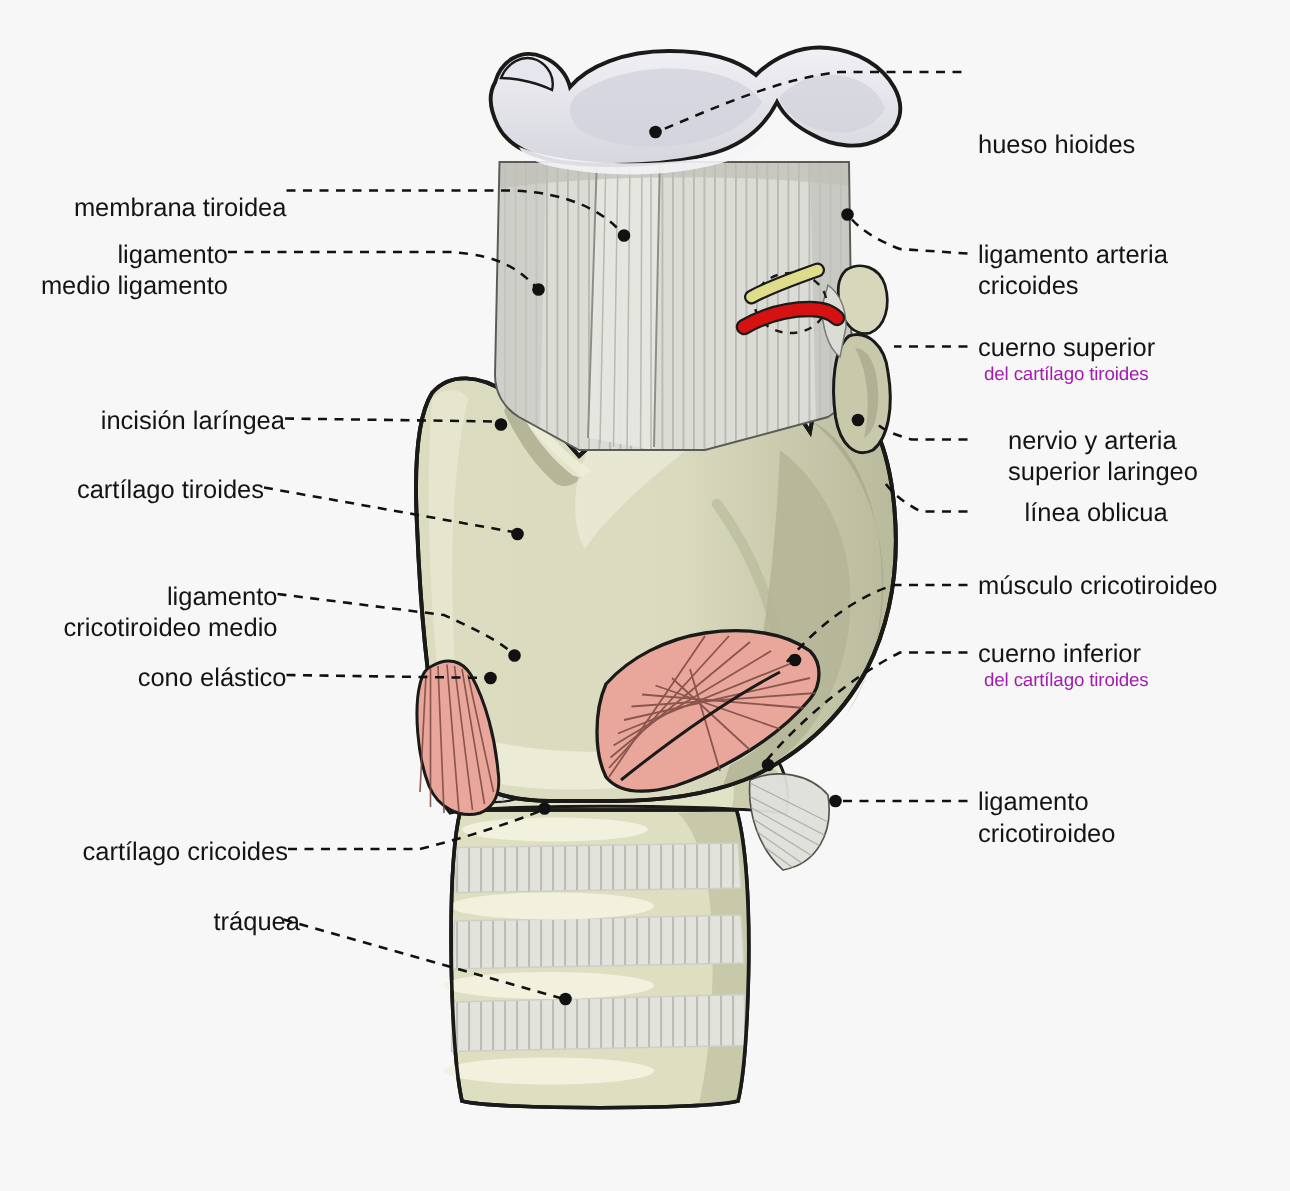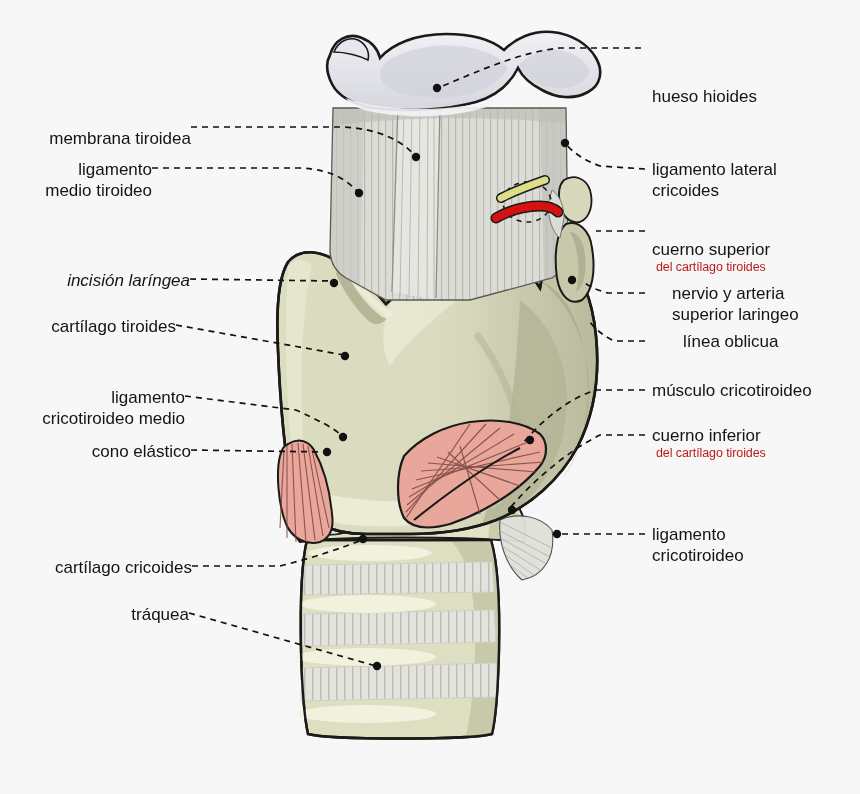--- a/index.html
+++ b/index.html
@@ -21,21 +21,21 @@
     line-height:21px;
     white-space:nowrap;
   }
   .lbl.right{text-align:left;}
   .lbl.left{text-align:right;}
   .sub{
     display:block;
     font-family:"Liberation Sans",sans-serif;
     font-size:12.5px;
     line-height:15px;
-    color:#b91c1c;
+    color:#a21caf;
     padding-left:4px;
     letter-spacing:-0.1px;
   }
 </style>
 </head>
 <body>
 
 <div id="stage">
 
 <svg id="diagram" viewBox="0 0 860 794">
@@ -417,60 +417,60 @@
   </g>
 </svg>
 
 <div>
   <div class="lbl left" style="left:0px;top:128px;width:191px;">
     <span>membrana tiroidea</span>
   </div>
 
   <div class="lbl left" style="left:0px;top:159px;width:152px;">
     <span>ligamento</span><br>
-    <span>medio tiroideo</span>
-  </div>
-
-  <div class="lbl left" style="left:0px;top:270px;width:190px;font-style:italic;">
+    <span>medio ligamento</span>
+  </div>
+
+  <div class="lbl left" style="left:0px;top:270px;width:190px;">
     <span>incisión laríngea</span>
   </div>
 
   <div class="lbl left" style="left:0px;top:316px;width:176px;">
     <span>cartílago tiroides</span>
   </div>
 
   <div class="lbl left" style="left:0px;top:387px;width:185px;">
     <span>ligamento</span><br>
     <span>cricotiroideo medio</span>
   </div>
 
   <div class="lbl left" style="left:0px;top:441px;width:191px;">
     <span>cono elástico</span>
   </div>
 
   <div class="lbl left" style="left:0px;top:557px;width:192px;">
     <span>cartílago cricoides</span>
   </div>
 
-  <div class="lbl left" style="left:0px;top:604px;width:189px;text-align:right;">
+  <div class="lbl left" style="left:11px;top:604px;width:189px;text-align:right;">
     <span>tráquea</span>
   </div>
 </div>
 
 <div>
   <div class="lbl right" style="left:652px;top:50px;margin-top:36px;">
     <span>hueso hioides</span>
   </div>
 
   <div class="lbl right" style="left:652px;top:159px;">
-    <span>ligamento lateral</span><br>
+    <span>ligamento arteria</span><br>
     <span>cricoides</span>
   </div>
 
-  <div class="lbl right" style="left:652px;top:221px;margin-top:18px;">
+  <div class="lbl right" style="left:652px;top:221px;">
     <span>cuerno superior</span>
     <span class="sub">del cartílago tiroides</span>
   </div>
 
   <div class="lbl right" style="left:652px;top:283px;margin-left:20px;">
     <span>nervio y arteria</span><br>
     <span>superior laringeo</span>
   </div>
 
   <div class="lbl right" style="left:652px;top:331px;margin-left:31px;">

